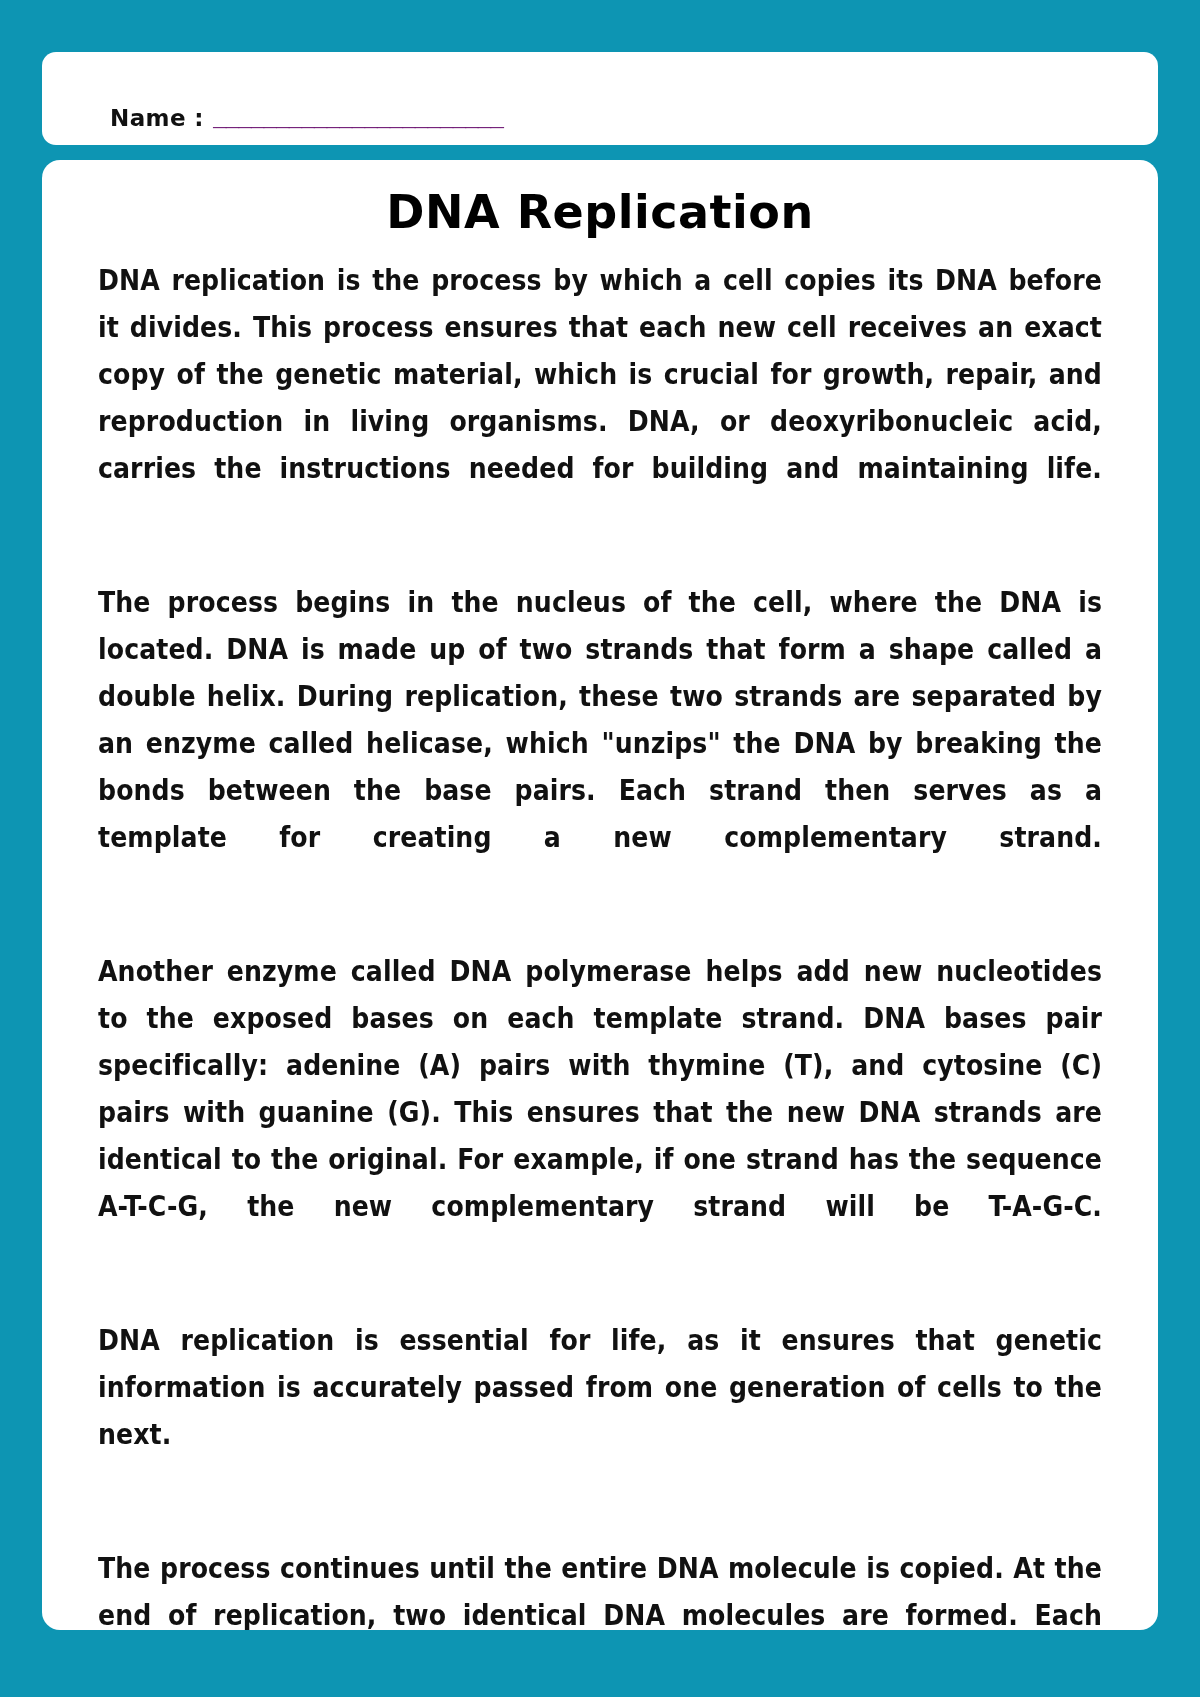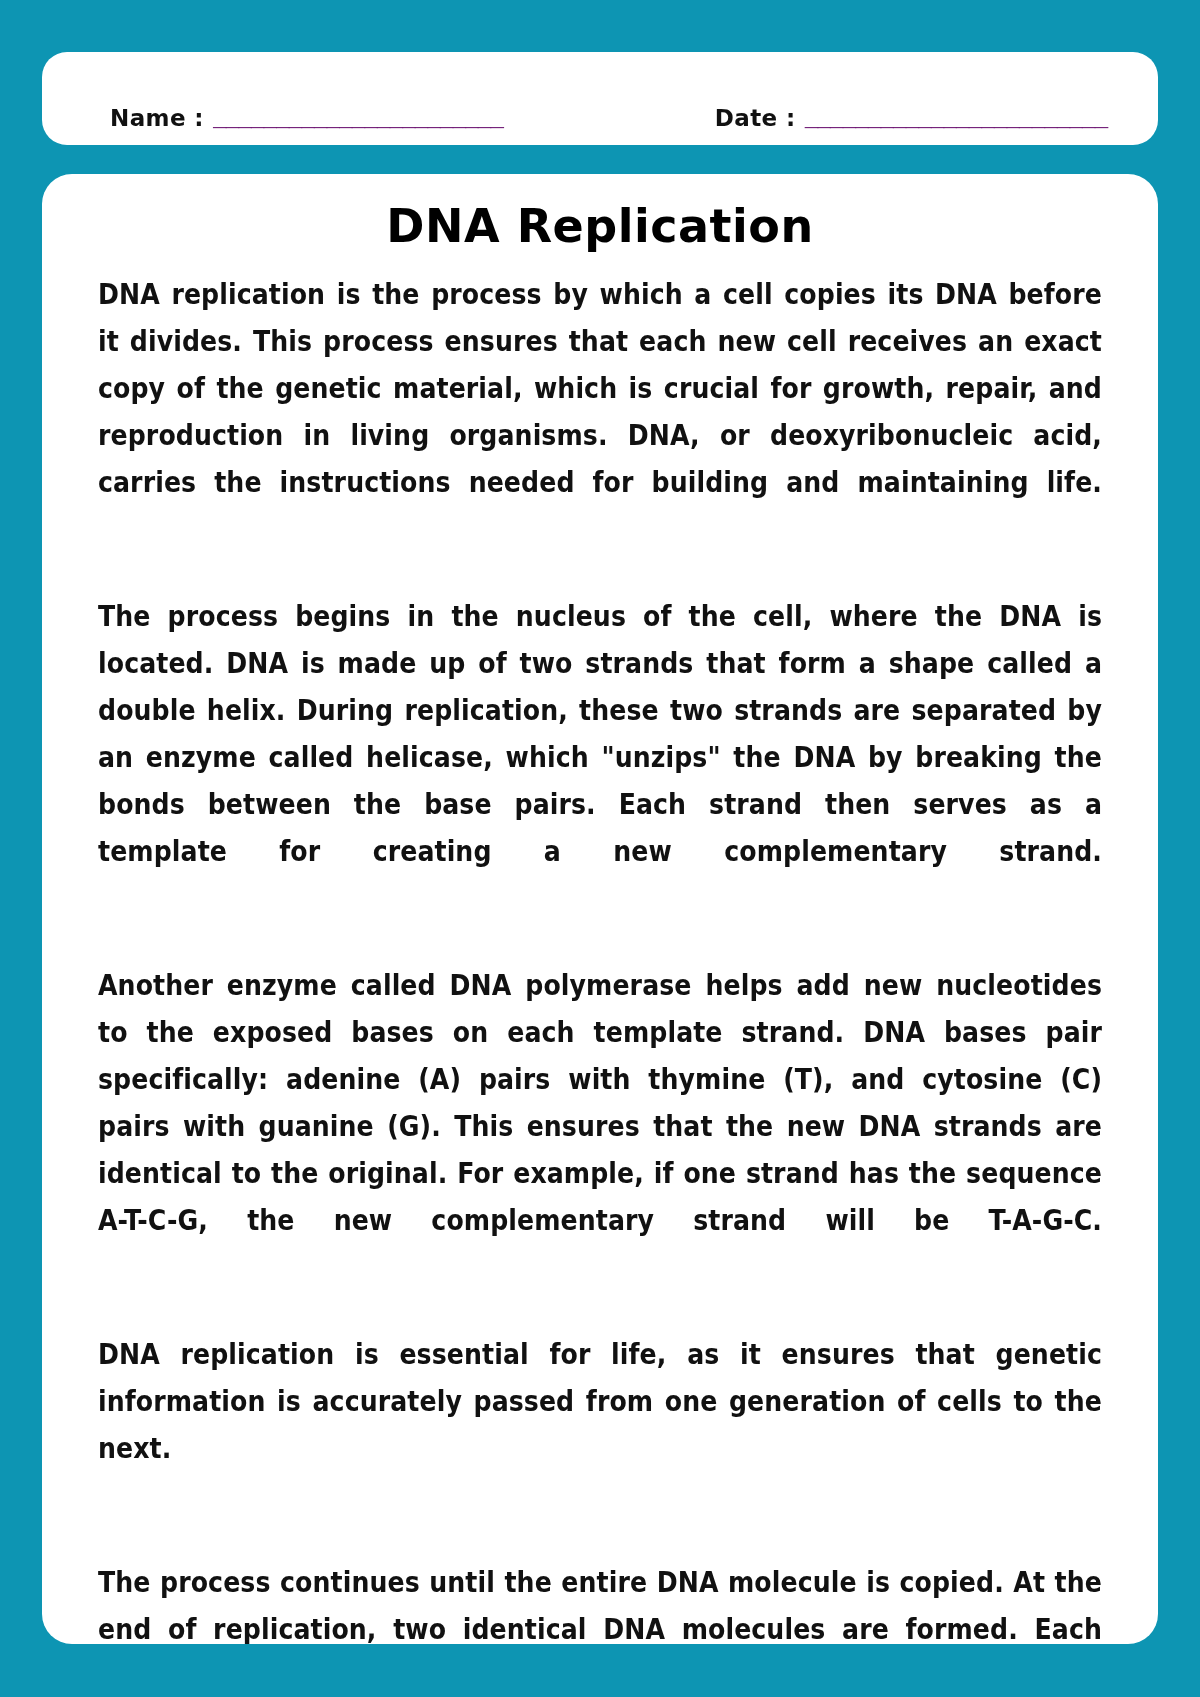--- a/index.html
+++ b/index.html
@@ -23,21 +23,21 @@
   }
 
   
   .header-card {
     position: absolute;
     left: 42px;
     top: 52px;
     width: 1116px;
     height: 93px;
     background: #ffffff;
-    border-radius: 25px;
+    border-radius: 14px;
     box-sizing: border-box;
   }
 
   .header-row {
     position: absolute;
     left: 0;
     right: 0;
     bottom: 12px;
     display: flex;
     align-items: baseline;
@@ -72,25 +72,25 @@
     font-weight: 700;
     color: #701a75;
     letter-spacing: -1.2px;
     margin-left: 9px;
   }
 
   
   .main-card {
     position: absolute;
     left: 42px;
-    top: 174px;
+    top: 160px;
     width: 1116px;
     height: 1470px;
     background: #ffffff;
-    border-radius: 30px;
+    border-radius: 18px;
     box-sizing: border-box;
     padding: 22px 56px 40px 56px;
     overflow: hidden;
   }
 
   .worksheet-title {
     text-align: center;
     font-family: "DejaVu Sans", sans-serif;
     font-size: 46px;
     font-weight: 700;
@@ -128,24 +128,20 @@
 <body>
 
 <div class="page">
 
   <div class="header-card">
     <div class="header-row">
       <div class="field field-name">
         <span class="field-label">Name :</span>
         <span class="field-rule">_______________________</span>
       </div>
-      <div class="field field-date">
-        <span class="field-label">Date :</span>
-        <span class="field-rule">________________________</span>
-      </div>
     </div>
   </div>
 
   <div class="main-card">
     <h1 class="worksheet-title">DNA Replication</h1>
 
     <p class="body-text">DNA replication is the process by which a cell copies its DNA before it divides. This process ensures that each new cell receives an exact copy of the genetic material, which is crucial for growth, repair, and reproduction in living organisms. DNA, or deoxyribonucleic acid, carries the instructions needed for building and maintaining life.</p>
     <p class="body-text">The process begins in the nucleus of the cell, where the DNA is located. DNA is made up of two strands that form a shape called a double helix. During replication, these two strands are separated by an enzyme called helicase, which "unzips" the DNA by breaking the bonds between the base pairs. Each strand then serves as a template for creating a new complementary strand.</p>
     <p class="body-text">Another enzyme called DNA polymerase helps add new nucleotides to the exposed bases on each template strand. DNA bases pair specifically: adenine (A) pairs with thymine (T), and cytosine (C) pairs with guanine (G). This ensures that the new DNA strands are identical to the original. For example, if one strand has the sequence A-T-C-G, the new complementary strand will be T-A-G-C.</p>
     <p class="body-text">DNA replication is essential for life, as it ensures that genetic information is accurately passed from one generation of cells to the next.</p>

